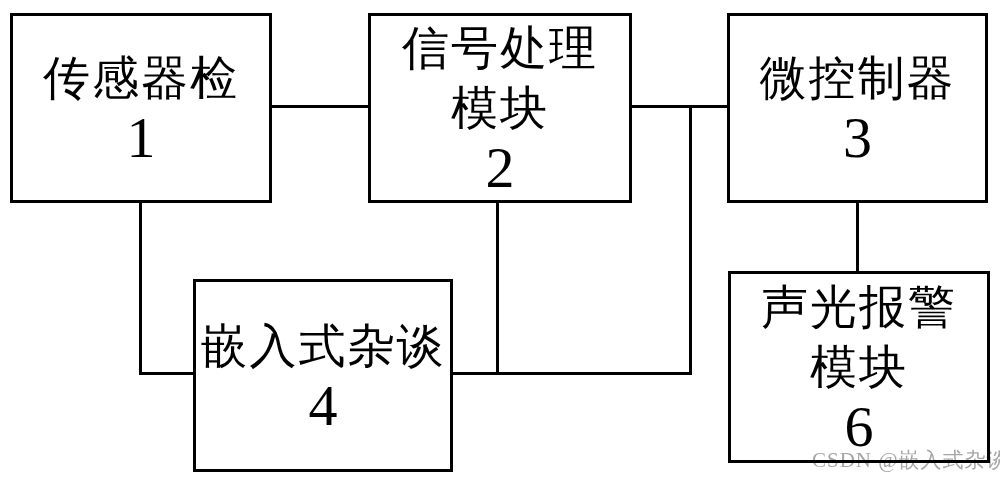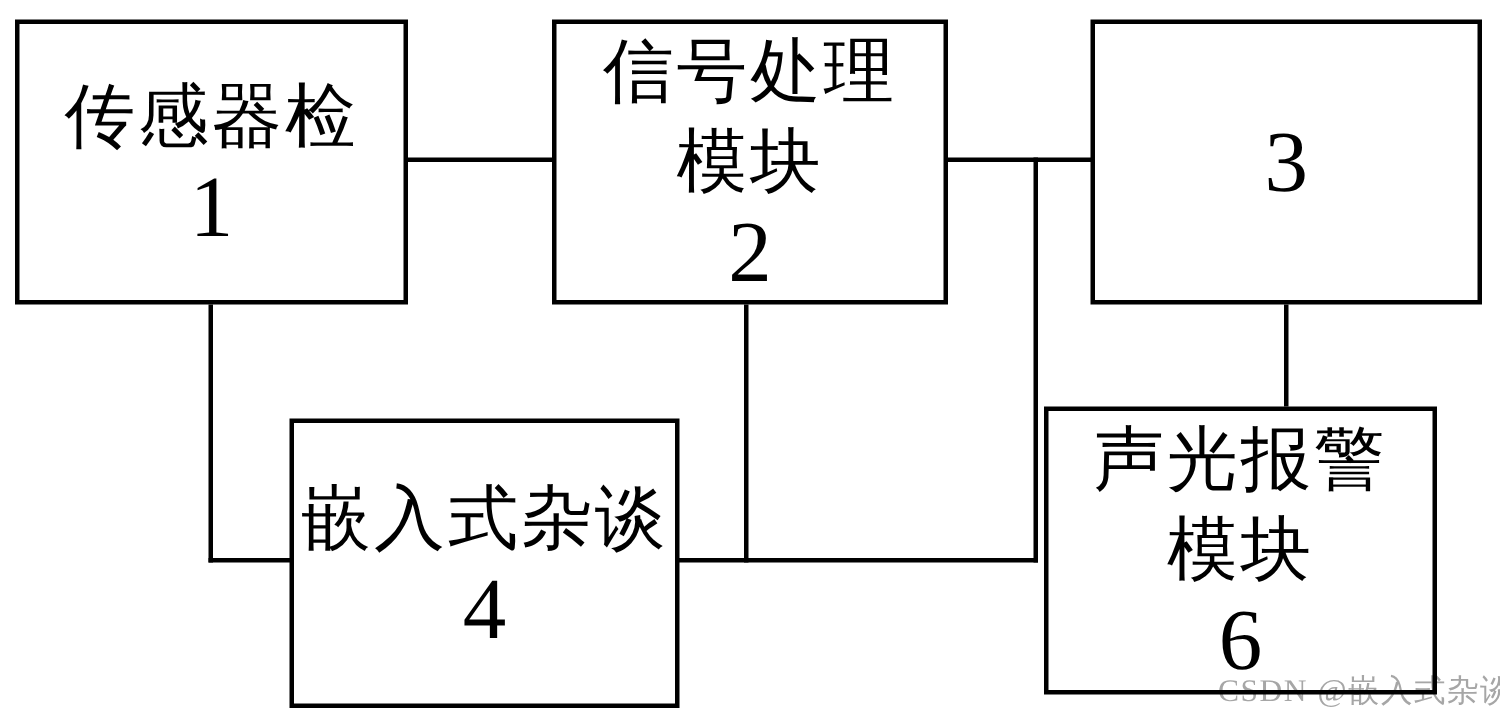--- a/index.html
+++ b/index.html
@@ -32,21 +32,21 @@
     text-align: center;
   }
   .block .bl.num {
     font-size: 58px;
     letter-spacing: 0;
   }
   #b1 { left: 10px;  top: 13px;  width: 262px; height: 190px; }
   #b2 { left: 368px; top: 13px;  width: 264px; height: 190px; }
   #b3 { left: 727px; top: 13px;  width: 261px; height: 190px; }
   #b4 { left: 193px; top: 279px; width: 260px; height: 193px; }
-  #b6 { left: 696px; top: 271px; width: 262px; height: 192px; align-items: center; }
+  #b6 { left: 728px; top: 271px; width: 262px; height: 192px; align-items: center; }
 
   .conn {
     position: absolute;
     background: #000000;
     z-index: 1;
   }
   #h12 { left: 272px; top: 105px; width: 96px;  height: 3px; }
   #h23 { left: 632px; top: 105px; width: 96px;  height: 3px; }
   #v1  { left: 139px; top: 203px; width: 3px;   height: 172px; }
   #h4l { left: 139px; top: 372px; width: 57px;  height: 3px; }
@@ -77,20 +77,21 @@
     <div class="bl num">1</div>
   </div>
 
   <div class="block" id="b2">
     <div class="bl">信号处理</div>
     <div class="bl">模块</div>
     <div class="bl num">2</div>
   </div>
 
   <div class="block" id="b3">
+    <div class="bl">微控制器</div>
     <div class="bl num">3</div>
   </div>
 
   <div class="block" id="b4">
     <div class="bl">嵌入式杂谈</div>
     <div class="bl num">4</div>
   </div>
 
   <div class="block" id="b6">
     <div class="bl">声光报警</div>

